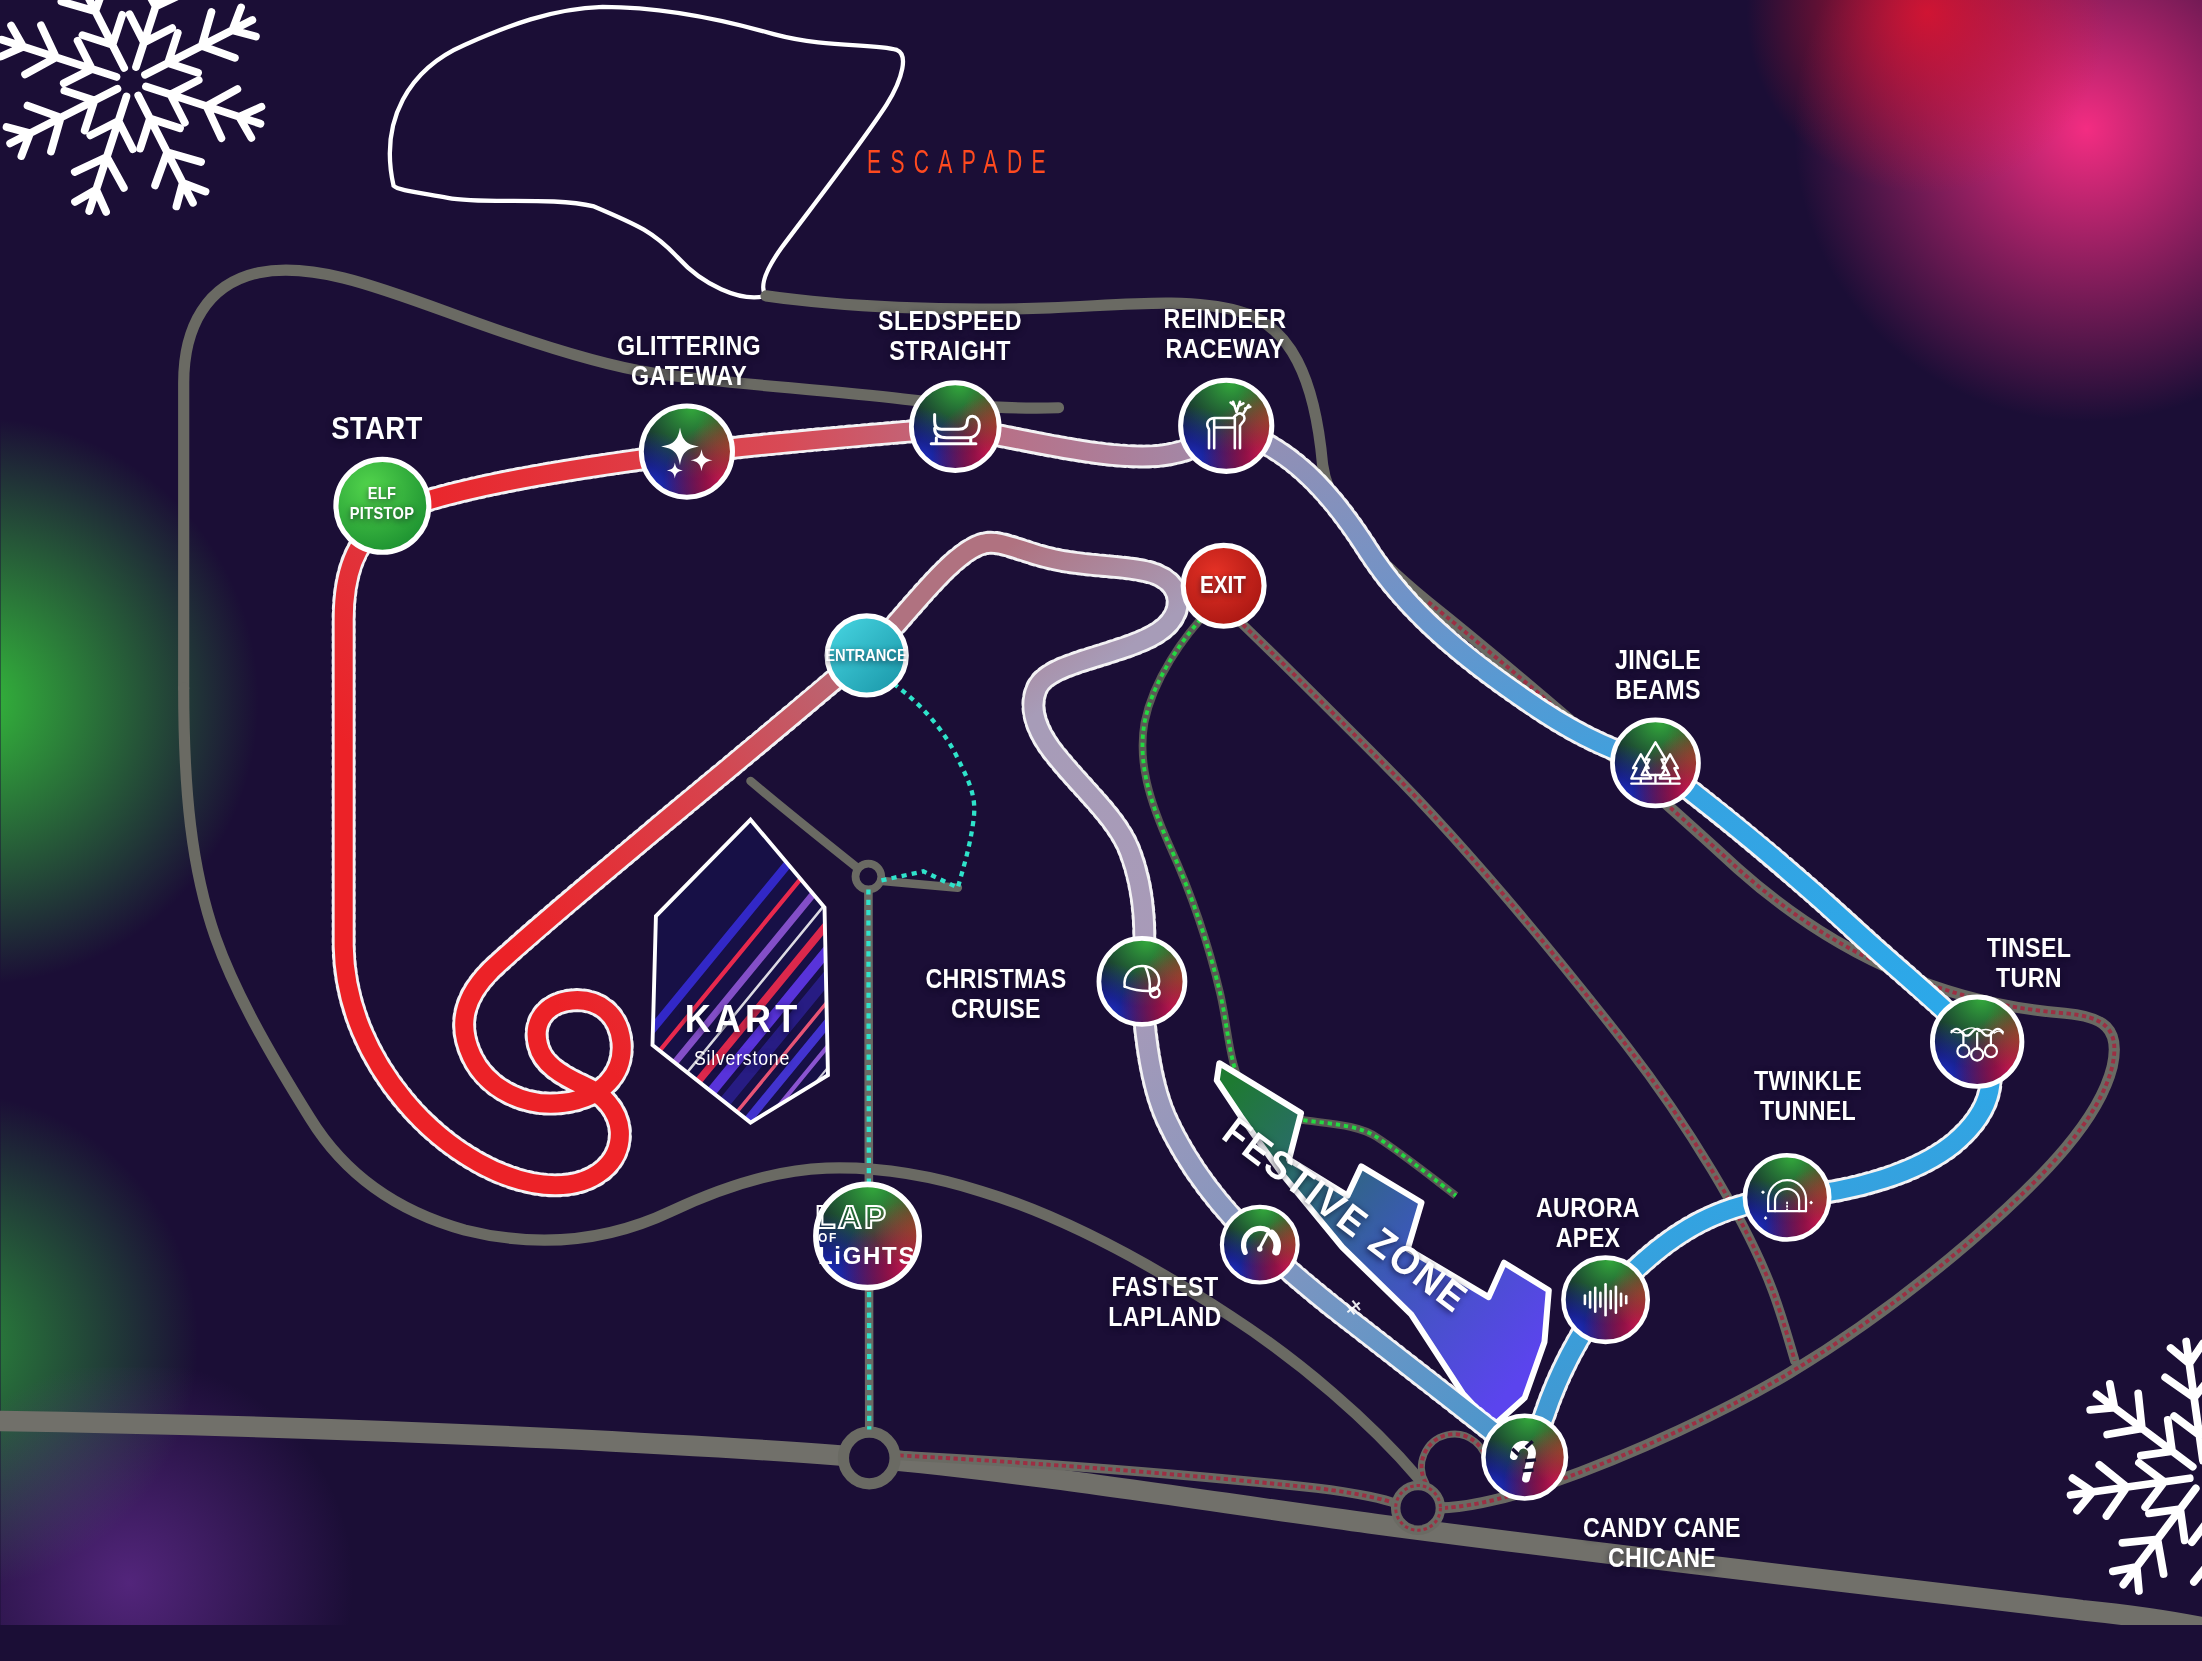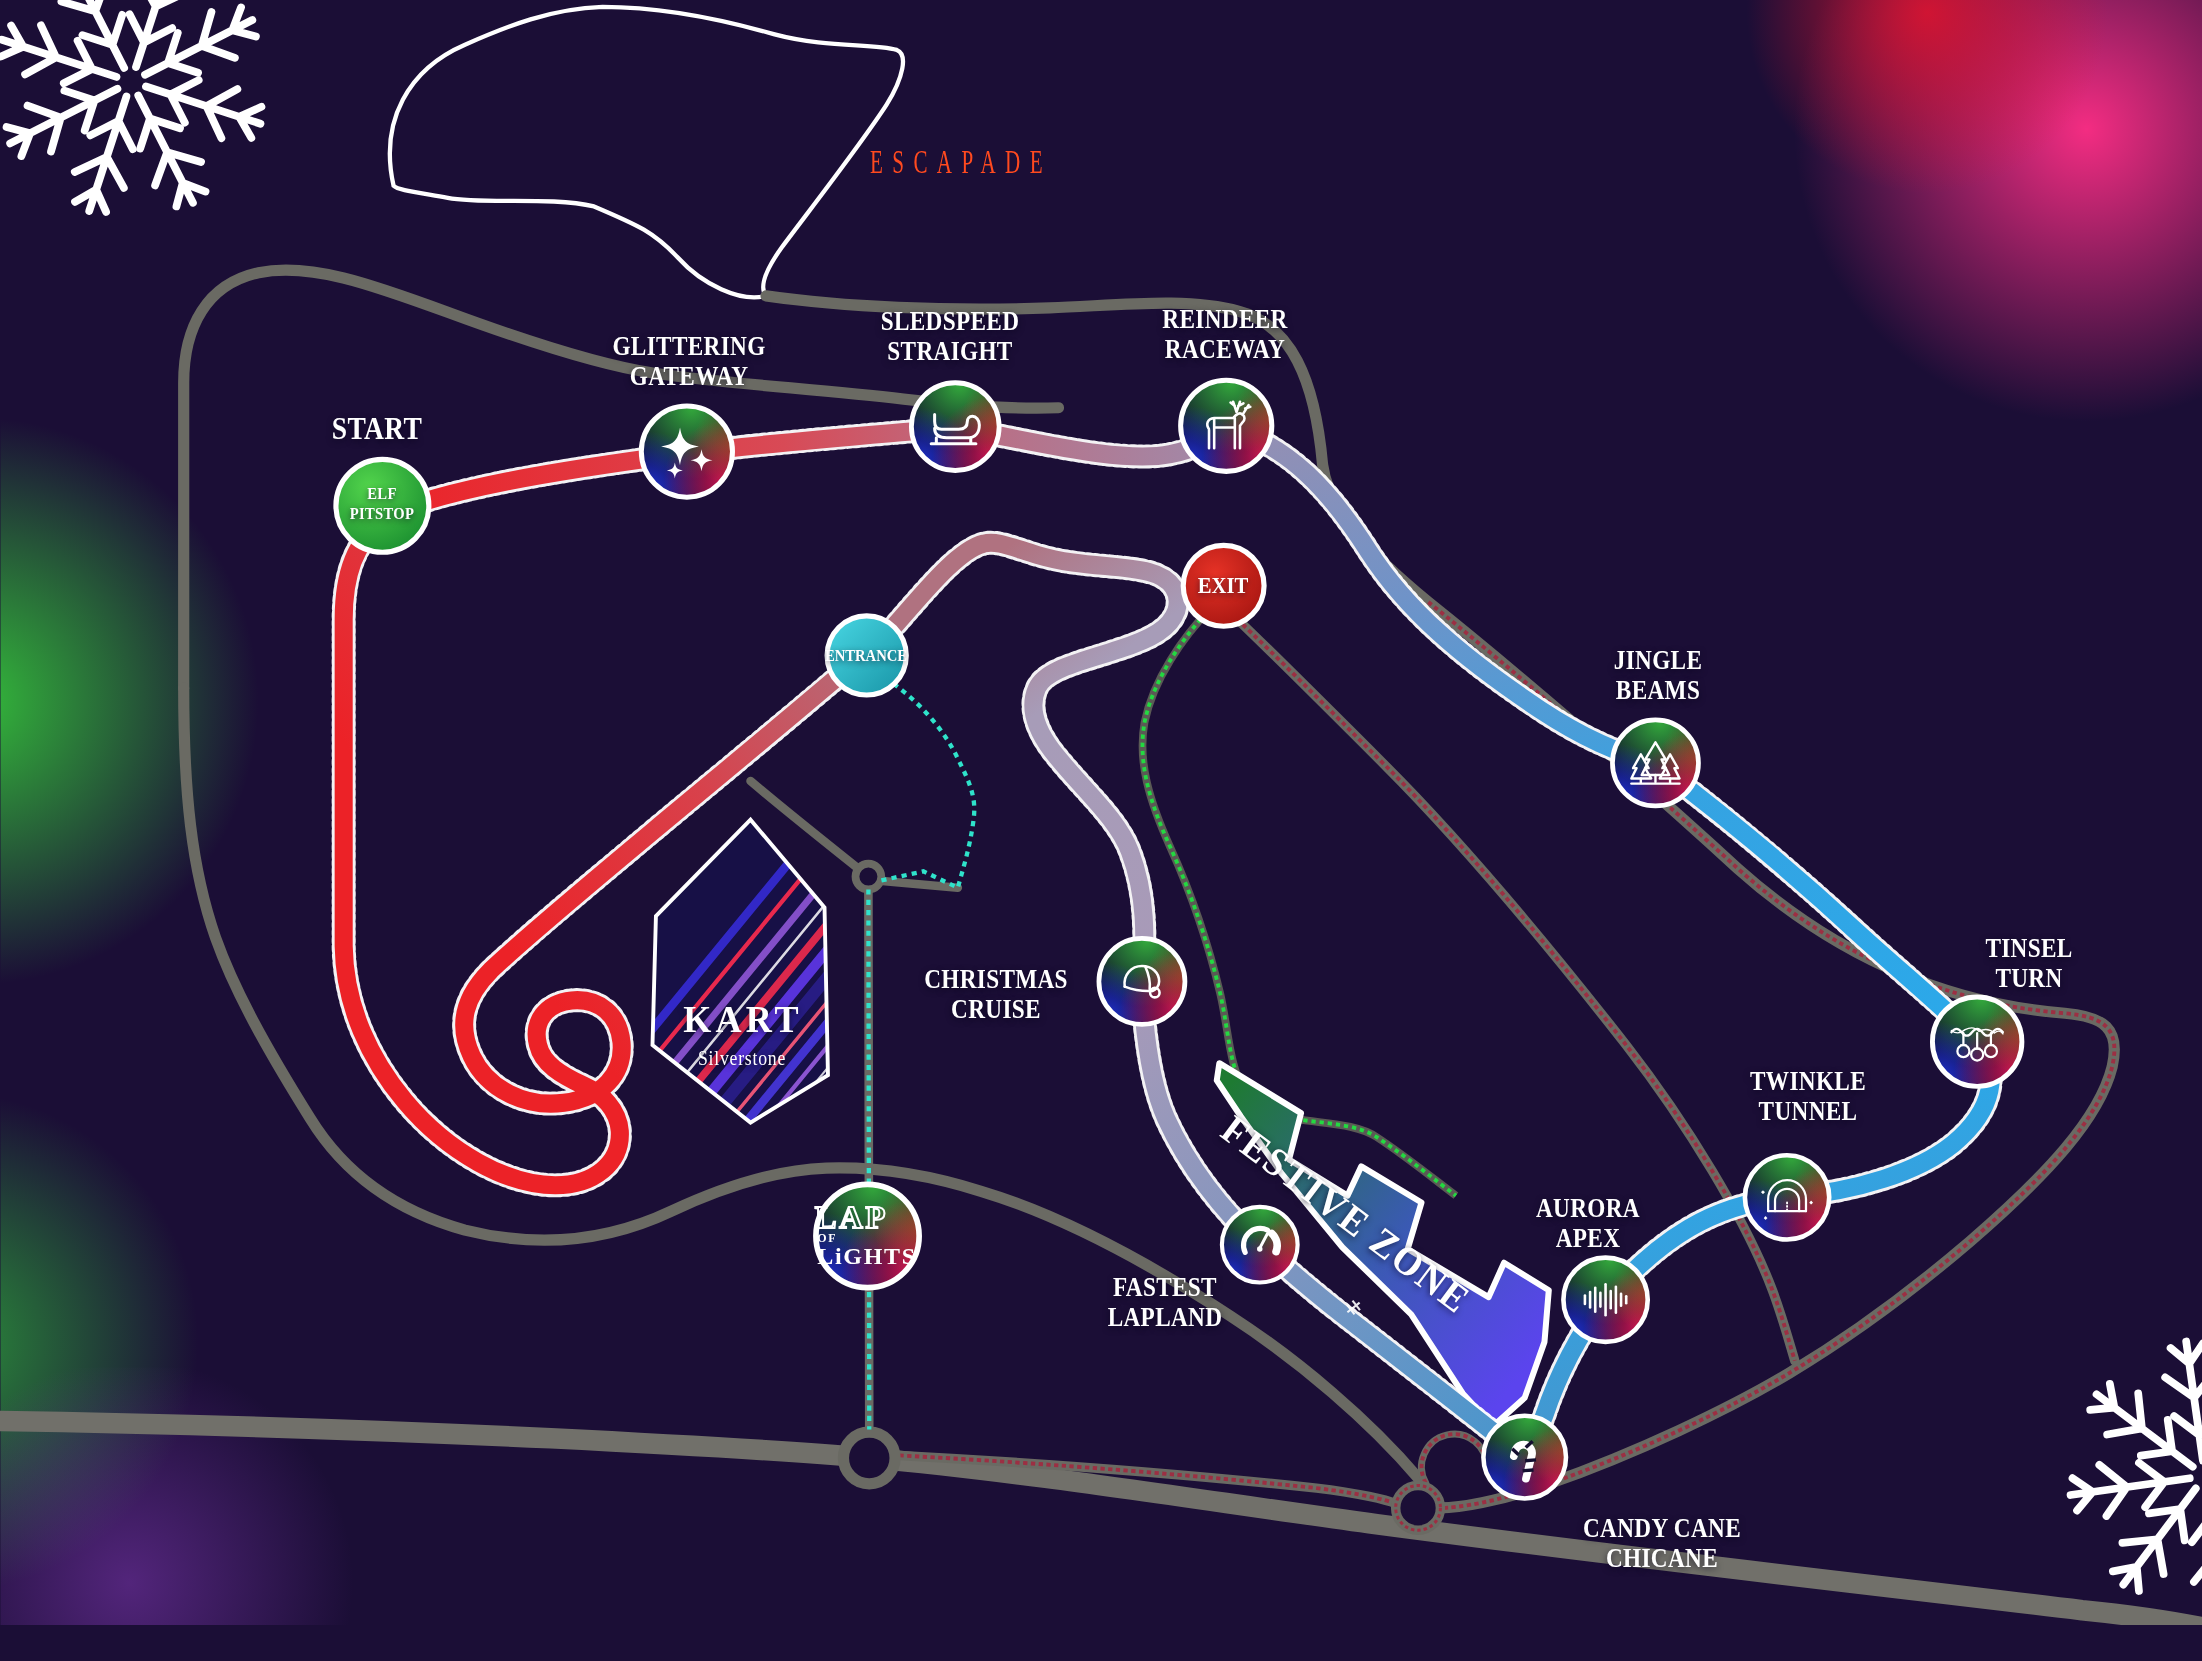--- a/index.html
+++ b/index.html
@@ -1,17 +1,17 @@
 <!DOCTYPE html>
 <html style="font-size:13.8px"><head>
 <meta charset="utf-8">
 <style>
   html,body{margin:0;padding:0;background:#1b0e36;}
   #stage{position:relative;width:2203px;height:1625px;overflow:hidden;
-         font-family:Liberation Serif, serif;background:#1b0e36;}
+         font-family:Liberation Sans, sans-serif;background:#1b0e36;}
   #map-svg{position:absolute;left:0;top:0;}
   .lbl{position:absolute;color:#fff;font-weight:700;text-align:center;
        white-space:pre-line;line-height:1.1;letter-spacing:0.4px;
        transform:translate(-50%,-50%) scaleX(.86);
        text-shadow:0 1.7px 6.9px rgba(8,4,26,.65);}
   .lbl-node{font-size:27px;}
   .lbl-start{font-size:32px;}
   .lbl-escapade{color:#ff4a1f;font-weight:400;font-size:27px;letter-spacing:12px;
        transform:translate(-50%,-50%) scale(.78,1.25);text-shadow:none;}
   .lbl-festive{font-size:40px;letter-spacing:2.6px;

